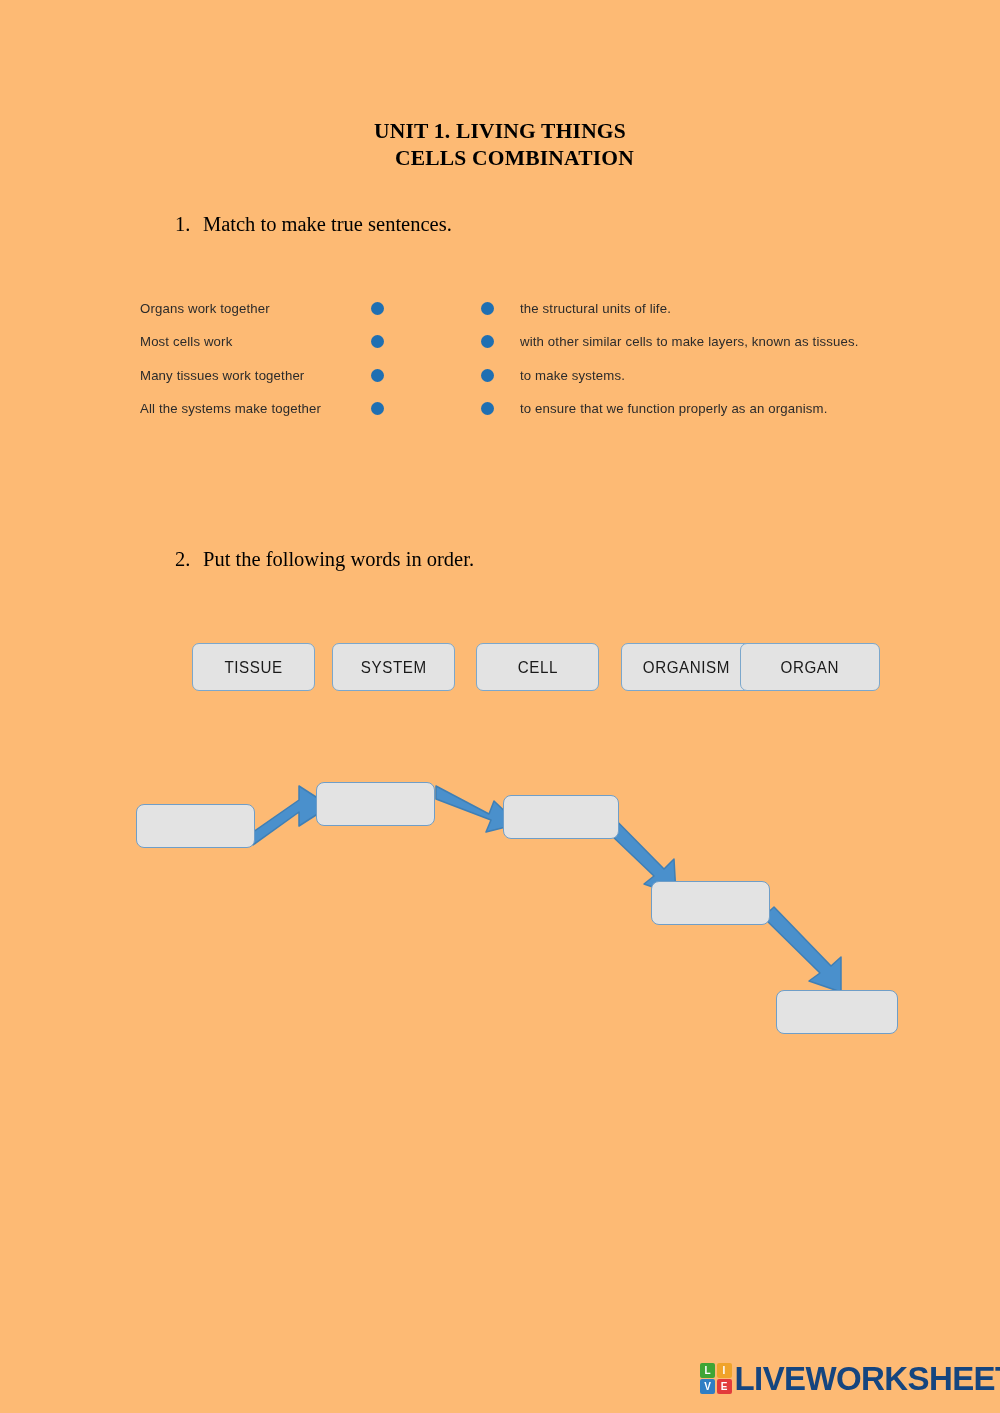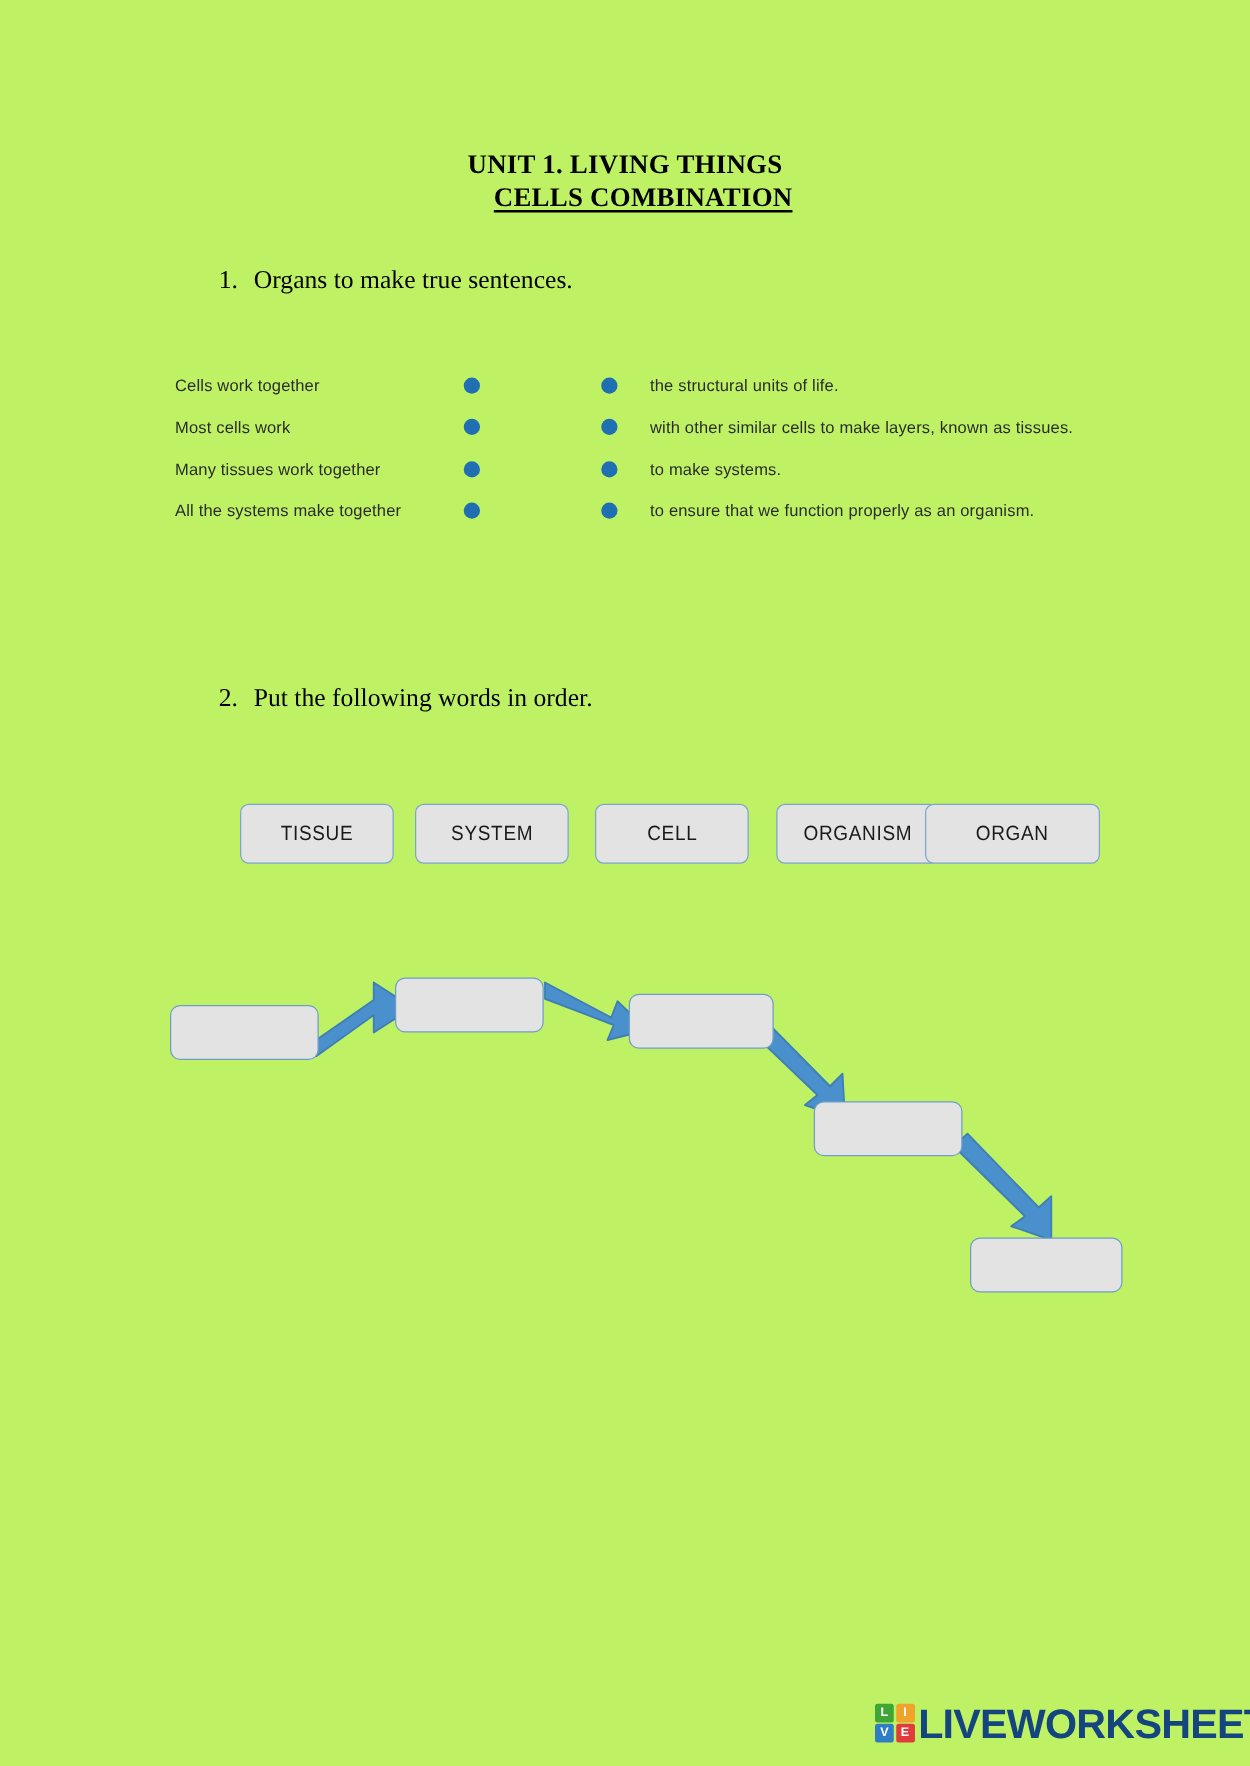--- a/index.html
+++ b/index.html
@@ -13,41 +13,40 @@
     position: relative;
     font-family: "Liberation Sans", sans-serif;
     overflow: hidden;
   }
 
   .page {
     position: absolute;
     left: 0; top: 0;
     width: 1000px;
     height: 1413px;
-    background: #bef264;
+    background: #fdba74;
   }
 
   
   .title-block {
     position: absolute;
     left: 0;
     top: 118px;
     width: 1000px;
     text-align: center;
   }
   .title-line {
     font-family: "Liberation Serif", serif;
     font-weight: bold;
     font-size: 21.5px;
     letter-spacing: 0.2px;
     color: #000000;
     line-height: 27px;
   }
   .title-line.underline {
-    text-decoration: underline;
     text-underline-offset: 3px;
     margin-left: 29px;
   }
 
   
   .instruction {
     position: absolute;
     font-family: "Liberation Serif", serif;
     font-size: 20.5px;
     color: #000000;
@@ -186,26 +185,26 @@
 <body>
 
 <div class="page">
 
   <div class="title-block">
     <div class="title-line">UNIT 1. LIVING THINGS</div>
     <div class="title-line underline">CELLS COMBINATION</div>
   </div>
 
   <div class="instruction" id="instruction-1">
-    <span class="num">1.</span><span>Organs to make true sentences.</span>
+    <span class="num">1.</span><span>Match to make true sentences.</span>
   </div>
 
   <div class="match-area">
     <div class="match-row">
-      <span class="match-left-text">Cells work together</span>
+      <span class="match-left-text">Organs work together</span>
       <span class="dot left-dot"></span>
       <span class="dot right-dot"></span>
       <span class="match-right-text">the structural units of life.</span>
     </div>
     <div class="match-row">
       <span class="match-left-text">Most cells work</span>
       <span class="dot left-dot"></span>
       <span class="dot right-dot"></span>
       <span class="match-right-text">with other similar cells to make layers, known as tissues.</span>
     </div>

